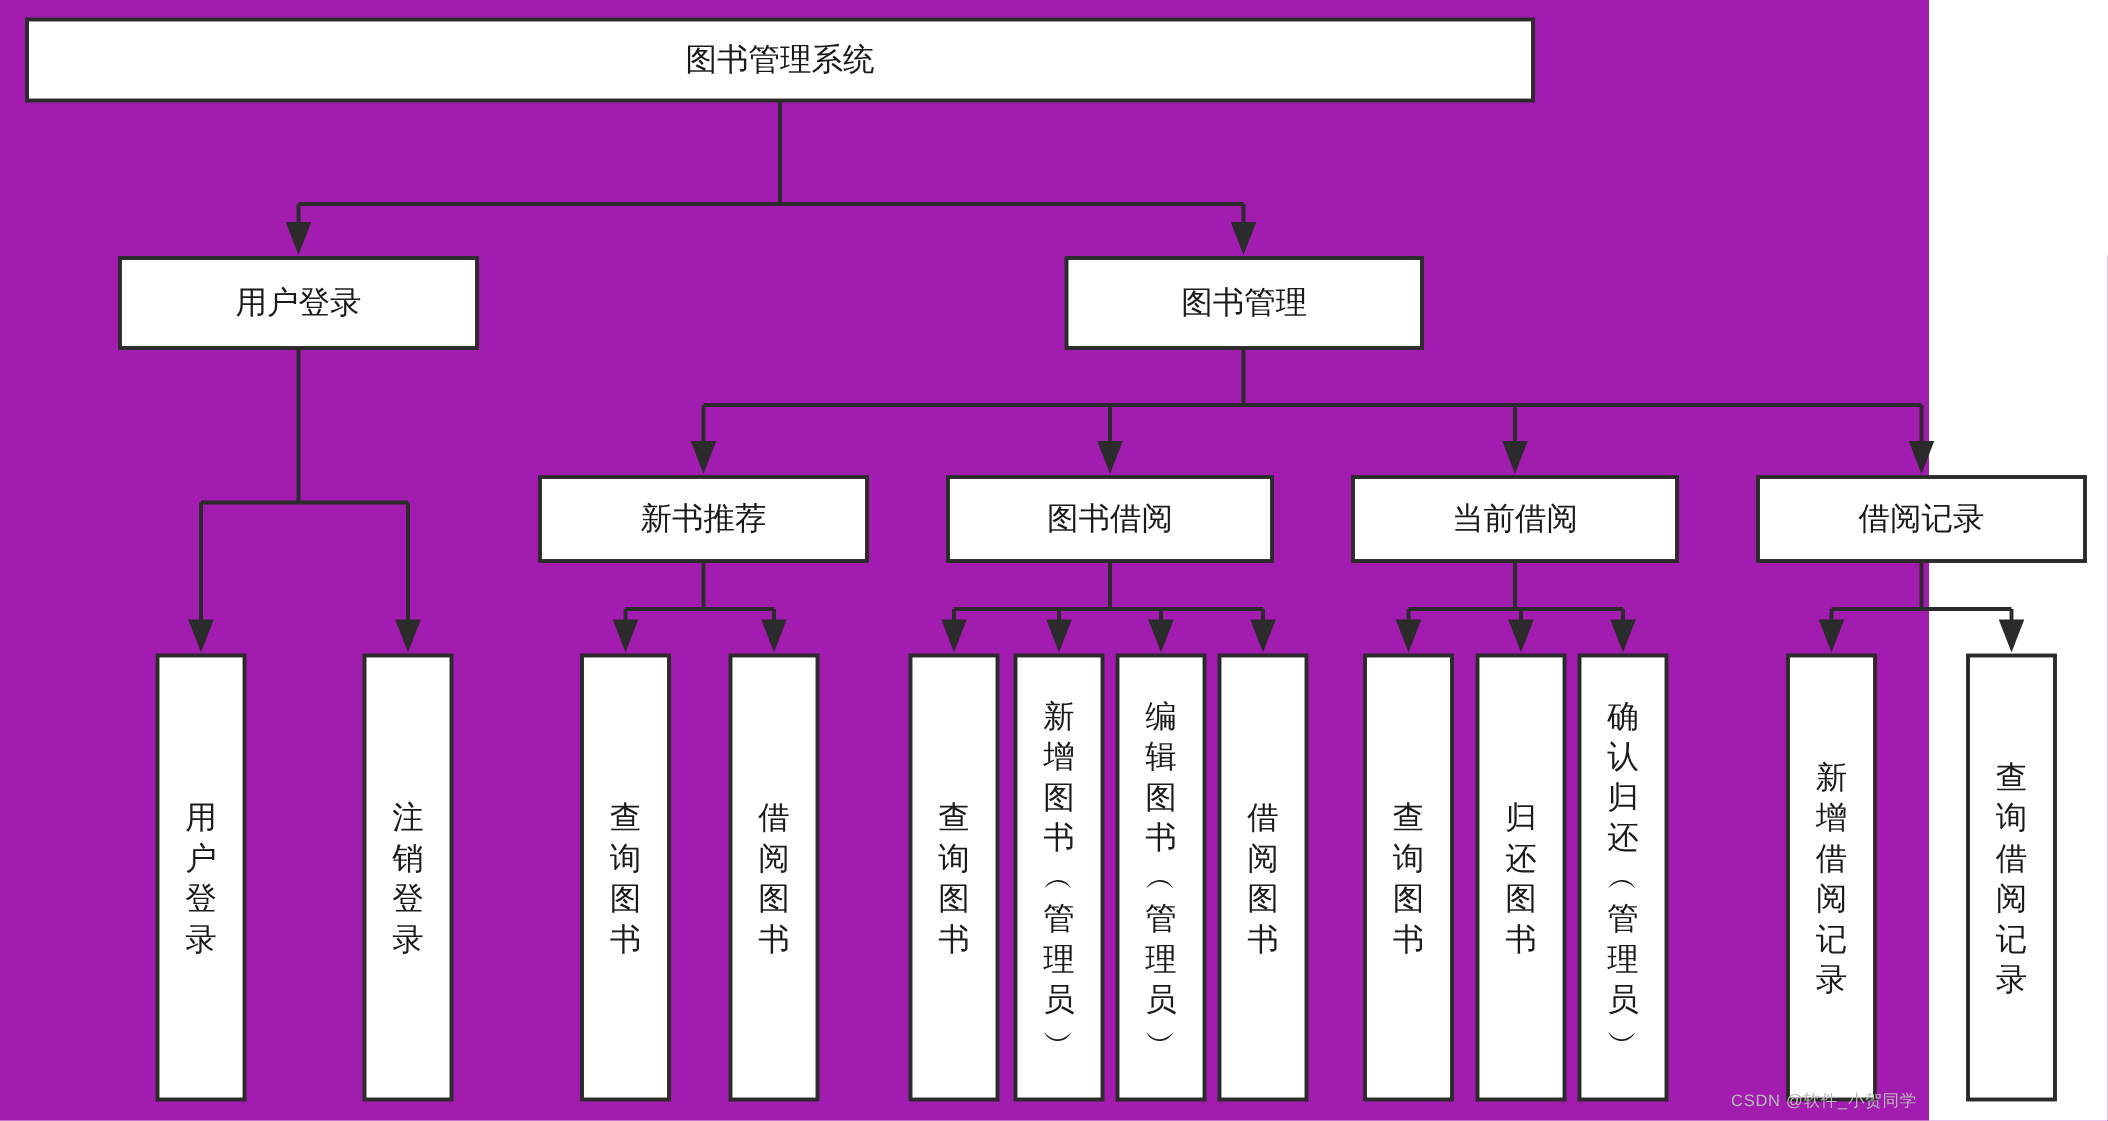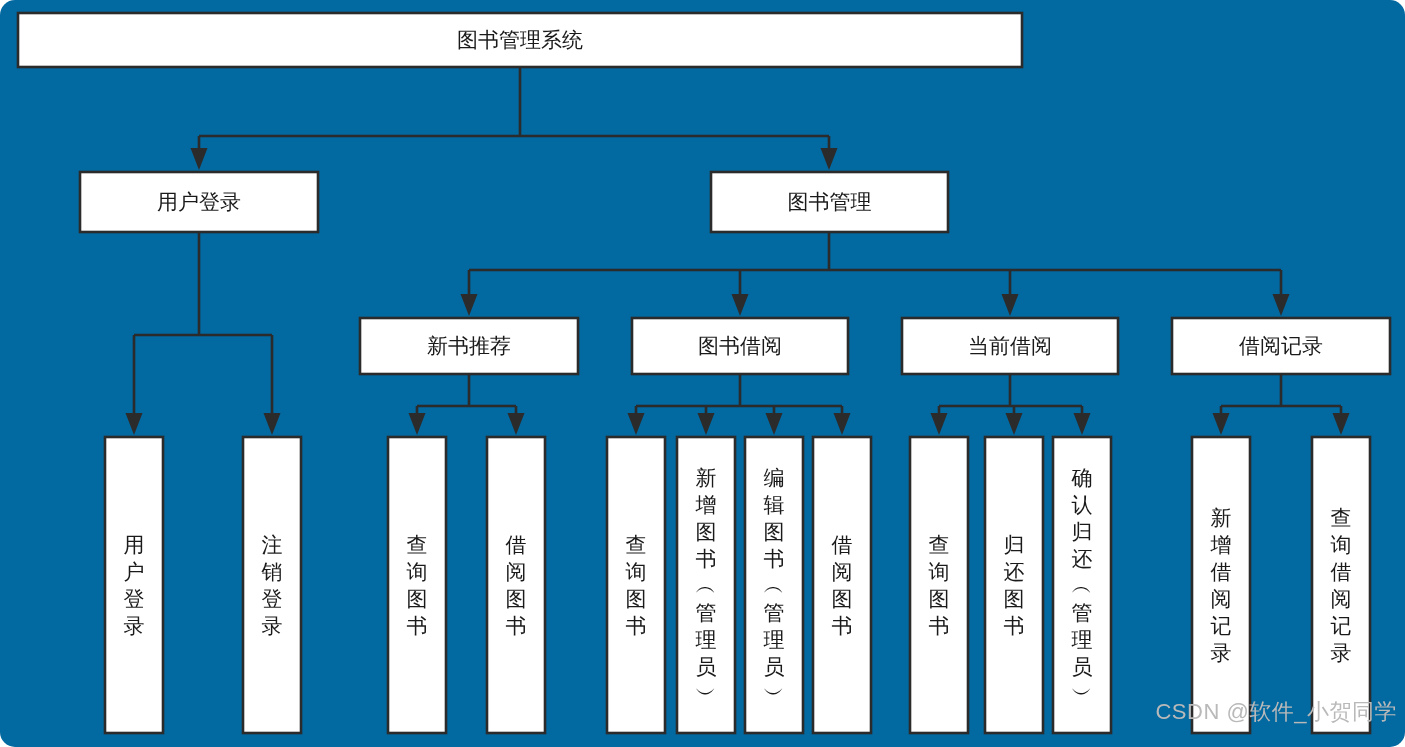--- a/index.html
+++ b/index.html
@@ -8,24 +8,23 @@
     background: #ffffff;
   }
   body {
     width: 1405px;
     height: 747px;
     font-family: "Liberation Sans", "DejaVu Sans", sans-serif;
     overflow: hidden;
   }
   #diagram-root {
     position: relative;
-    width: 1405px;
+    width: 1286px;
     height: 747px;
-    background: #0369a1;
-    border-radius: 15px;
+    background: #a21caf;
   }
   svg#tree-svg {
     position: absolute;
     left: 0;
     top: 0;
     width: 1405px;
     height: 747px;
   }
   .node-box {
     fill: #ffffff;
@@ -50,23 +49,23 @@
   }
   .node-label-v {
     fill: #1a1a1a;
     font-family: "Liberation Sans", "DejaVu Sans", sans-serif;
     font-size: 21px;
     text-anchor: middle;
   }
   .watermark {
     position: absolute;
     right: 8px;
-    bottom: 20px;
+    bottom: 6px;
     color: #b9b9b9;
-    font-size: 22px;
+    font-size: 11px;
     font-family: "Liberation Sans", "DejaVu Sans", sans-serif;
     letter-spacing: 0.5px;
     white-space: nowrap;
     user-select: none;
   }
 </style>
 </head>
 <body>
 
 <div id="diagram-root">

